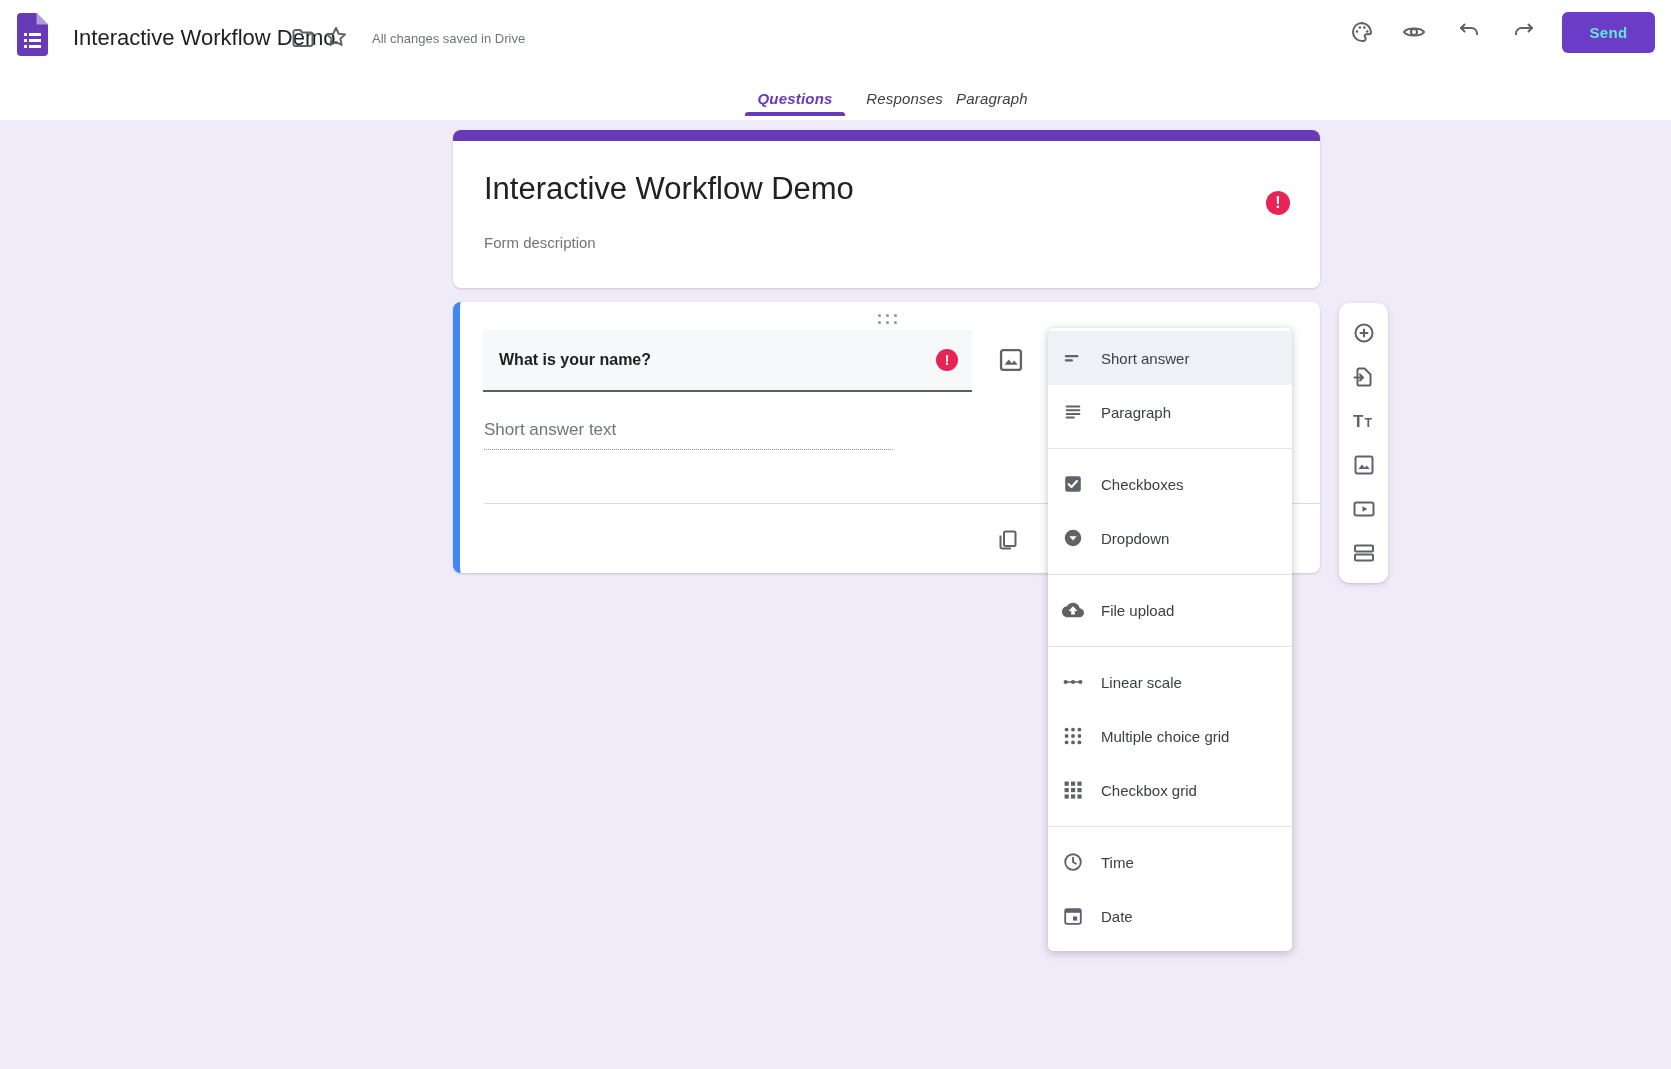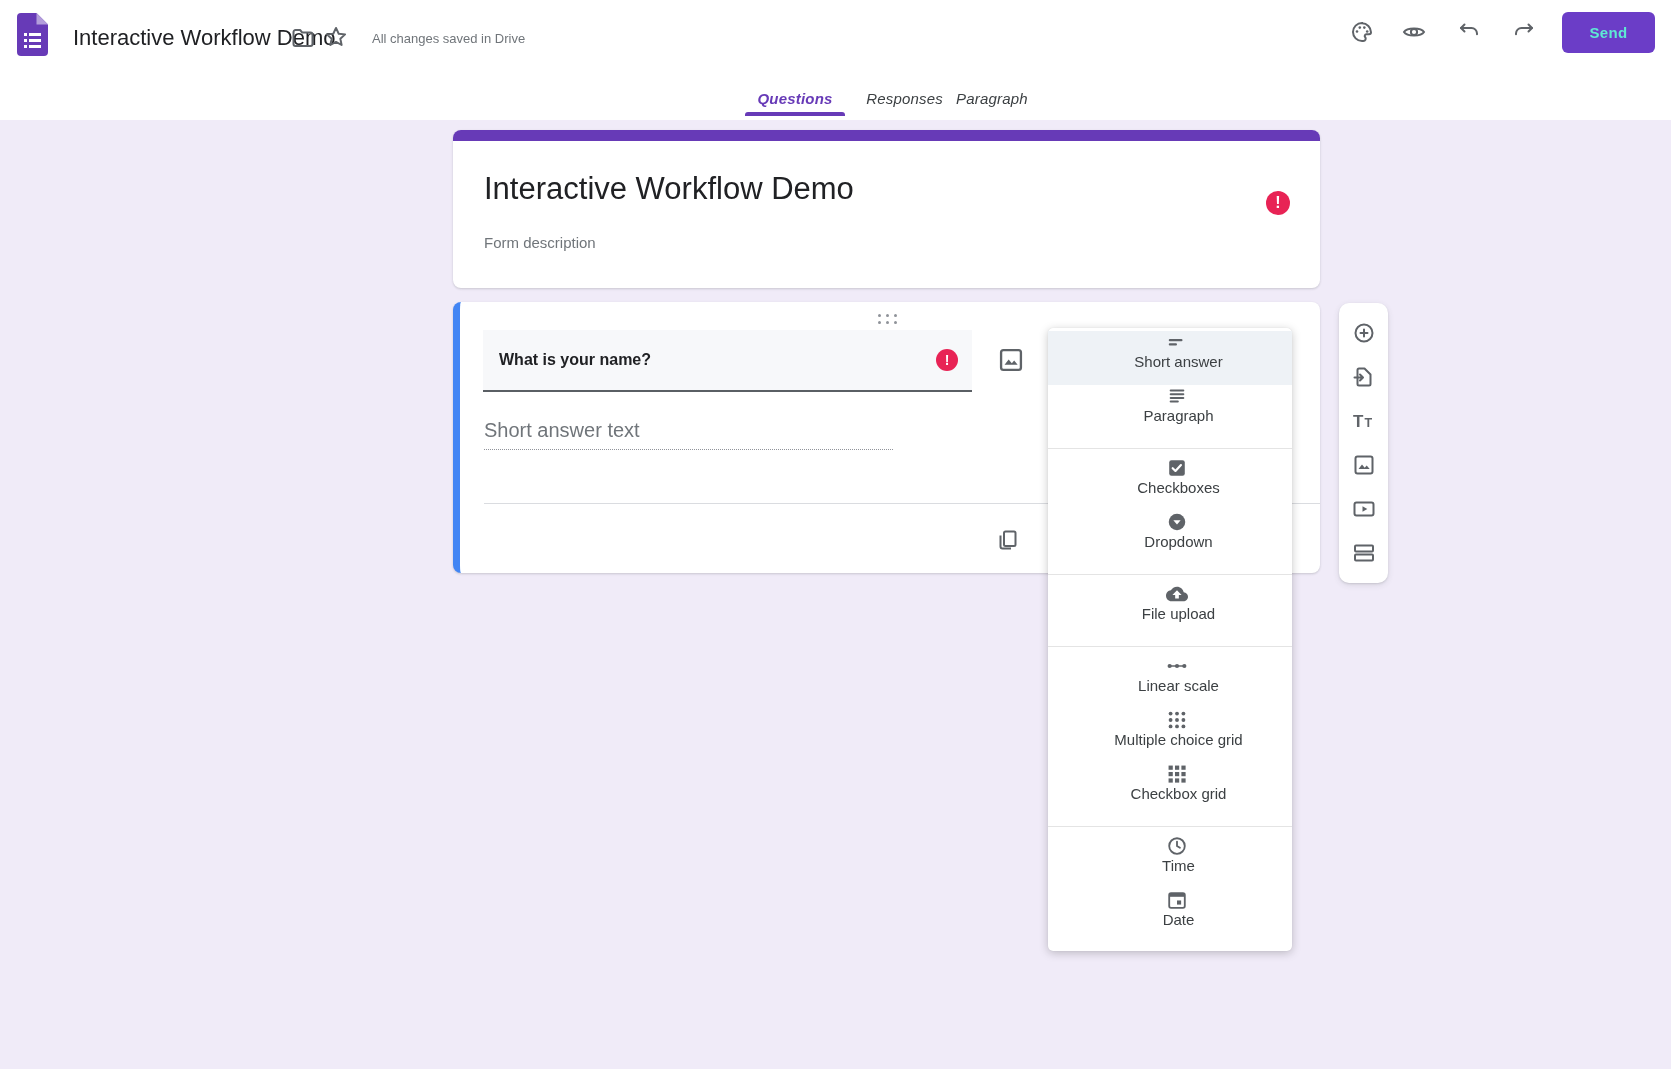--- a/index.html
+++ b/index.html
@@ -59,31 +59,31 @@
   .q-card{left:453px; top:302px; width:867px; height:271px; border-left:7px solid var(--qaccent);}
   .drag-handle{left:414px; top:12px; width:26px; height:10px; display:flex; flex-wrap:wrap;
       gap:4px 5px; justify-content:center; align-content:space-between; cursor:grab;}
   .drag-handle i{width:3px; height:3px; border-radius:50%; background:#8f9399;}
   .q-input{left:23px; top:28px; width:489px; height:62px; background:#f7f8fa;
       border-bottom:2px solid #5a5f64; cursor:text;}
   .q-input .q-text{position:absolute; left:16px; top:0; line-height:60px; font-size:16px; color:var(--ink);font-weight:bold;}
   .err-q{position:absolute; right:14px; top:19px; width:22px; height:22px; font-size:14px;}
   .img-btn{left:537px; top:44px; width:28px; height:28px; color:var(--gray); cursor:pointer;}
   .answer-box{left:24px; top:112px; width:409px; height:36px; border-bottom:1px dotted #90939a;}
-  .answer-box span{display:block; line-height:32px; font-size:20px; color:var(--sub);}
+  .answer-box span{display:block; line-height:32px; font-size:17px; color:var(--sub);}
   .q-divider{left:24px; top:201px; width:836px; height:1px; background:#dadce0;}
   .copy-btn{left:536px; top:226px; width:24px; height:24px; color:var(--gray); cursor:pointer;}
 
   
   .type-menu{
     left:1048px; top:328px; width:244px; background:#fff; border-radius:5px;
     box-shadow:0 2px 10px rgba(0,0,0,.22), 0 0 1px rgba(0,0,0,.12);
     padding:3px 0 8px; z-index:20;
   }
-  .menu-item{height:54px; display:flex; align-items:center; cursor:pointer;flex-direction:column;}
+  .menu-item{height:54px; display:flex; align-items:center; cursor:pointer;}
   .menu-item.selected{background:#eef2f6;}
   .menu-item .mi{width:22px; height:22px; margin-left:14px; flex:none;}
   .menu-item span{margin-left:17px; font-size:15px; color:#3c4043; white-space:nowrap;}
   .menu-divider{border-top:1px solid #e4e4e4; margin:9px 0 8px;}
 
   
   .side-toolbar{
     left:1339px; top:303px; width:49px; height:280px; background:#fff; border-radius:10px;
     box-shadow:0 1px 2px rgba(60,64,67,.15), 0 2px 6px rgba(60,64,67,.12);
     display:flex; flex-direction:column; align-items:center; justify-content:space-between;

